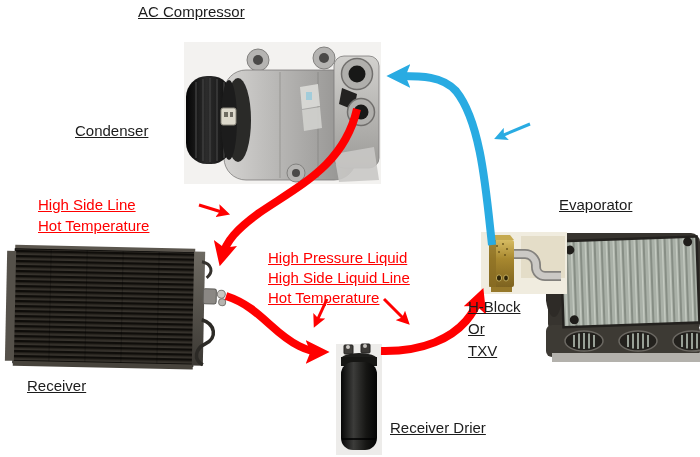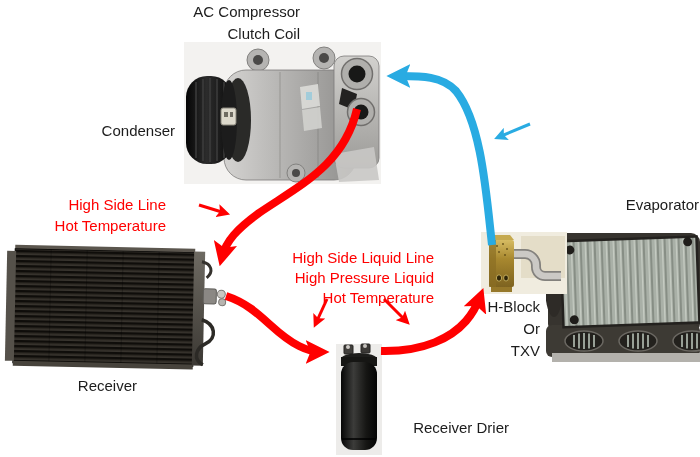--- a/index.html
+++ b/index.html
@@ -2,21 +2,21 @@
 <html style="--high-side: #FF0000; --low-side: #29ABE2; --label-text: #1C1C1C; --background: #FFFFFF;"><head>
 <meta charset="utf-8">
 <style>
   html,body{margin:0;padding:0;background:#fff;}
   .stage{
     position:relative;width:700px;height:457px;background:var(--background,#fff);
     font-family:"Liberation Sans",sans-serif;overflow:hidden;
   }
   .photo{position:absolute;}
   .overlay{position:absolute;left:0;top:0;width:700px;height:457px;pointer-events:none;}
-  .lbl{position:absolute;color:var(--label-text,#1c1c1c);font-size:15px;line-height:20px;text-align:right;}
+  .lbl{position:absolute;color:var(--label-text,#1c1c1c);font-size:15px;line-height:20px;text-align:left;text-decoration:underline;}
   .lbl.single{white-space:nowrap;}
   .lbl.red{color:var(--high-side,#ff0000);margin-top:18px;}
   .lbl.blue{color:var(--low-side,#29abe2);}
   .title{line-height:22px;}
   .hb{line-height:22px;}
   .flow{fill:none;stroke-linecap:butt;}
   .flow.hs{stroke:var(--high-side,#ff0000);}
   .flow.ls{stroke:var(--low-side,#29abe2);}
   .thick{stroke-width:8px;}
   .thin{stroke-width:3px;}
@@ -216,42 +216,41 @@
     <path class="flow hs thick" d="M381 351 C425 352 452 337 466 321 C472 314 477 305 480 297" marker-end="url(#ah-r)"></path>
     <path class="flow ls thick" d="M492 245 C486 190 481 122 456 91 C442 75 418 76 396 76" marker-end="url(#ah-b)"></path>
     <path class="flow hs thin" d="M199 205 L225 213" marker-end="url(#ah-rs)"></path>
     <path class="flow hs thin" d="M327 299 L316 323" marker-end="url(#ah-rs)"></path>
     <path class="flow hs thin" d="M384 299 L406 321" marker-end="url(#ah-rs)"></path>
     <path class="flow ls thin" d="M530 124 L499 137" marker-end="url(#ah-bs)"></path>
   </svg>
 
   <div class="lbl title" style="left:138px;top:1px;width:162px;">
     <div>AC Compressor</div>
-    <div>Clutch Coil</div>
   </div>
 
   <div class="lbl single" style="left:75px;top:121px;width:100px;">Condenser</div>
 
   <div class="lbl red" style="left:38px;top:176px;width:128px;line-height:21px;">
     <div>High Side Line</div>
     <div>Hot Temperature</div>
   </div>
 
   <div class="lbl red" style="left:268px;top:230px;width:166px;">
+    <div>High Pressure Liquid</div>
     <div>High Side Liquid Line</div>
-    <div>High Pressure Liquid</div>
     <div>Hot Temperature</div>
   </div>
 
 
   <div class="lbl single" style="left:559px;top:195px;width:140px;">Evaporator</div>
 
   <div class="lbl hb" style="left:468px;top:296px;width:72px;">
     <div>H-Block</div>
     <div>Or</div>
     <div>TXV</div>
   </div>
 
   <div class="lbl single" style="left:27px;top:376px;width:110px;">Receiver</div>
 
-  <div class="lbl single" style="left:379px;top:418px;width:130px;">Receiver Drier</div>
+  <div class="lbl single" style="left:390px;top:418px;width:130px;">Receiver Drier</div>
 
 </div>
 
 </body></html>

